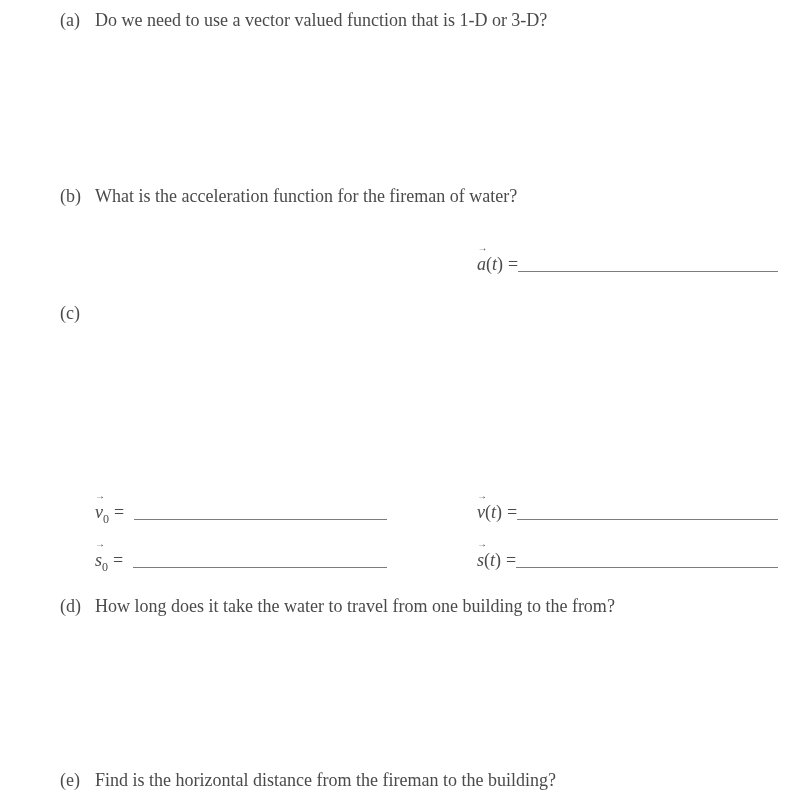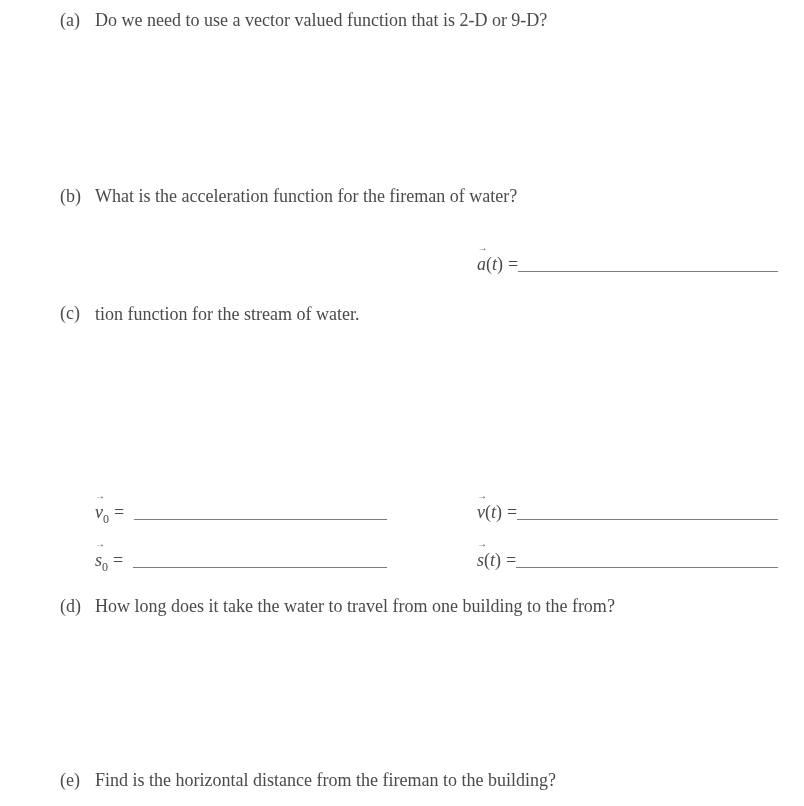--- a/index.html
+++ b/index.html
@@ -87,37 +87,36 @@
     margin-left: 10px;
   }
 </style>
 </head>
 <body>
 
 <div class="page">
 
   <div class="q" style="top:8px;">
     <span class="q-label">(a)</span>
-    <span class="q-text">Do we need to use a vector valued function that is 2-D or 9-D?</span>
+    <span class="q-text">Do we need to use a vector valued function that is 1-D or 3-D?</span>
   </div>
 
   <div class="q" style="top:184px;">
     <span class="q-label">(b)</span>
     <span class="q-text">What is the acceleration function for the fireman of water?</span>
   </div>
 
   <div class="ans" style="top:249px; left:477px; width:301px;">
     <span class="math"><span class="vec"><span class="vec-arrow">→</span><span>a</span></span><span class="arg"><span class="paren">(</span><span>t</span><span class="paren">)</span></span><span class="eq">=</span></span>
     <span class="blank"></span>
   </div>
 
   <div class="q" style="top:301px;">
     <span class="q-label">(c)</span>
     <span class="q-text">
-      <div class="qline">tion function for the stream of water.</div>
     </span>
   </div>
 
   <div class="ans" style="top:497px; left:95px; width:292px;">
     <span class="math"><span class="vec"><span class="vec-arrow">→</span><span>v</span></span><sub>0</sub><span class="eq">=</span></span>
     <span class="blank gapped"></span>
   </div>
 
   <div class="ans" style="top:497px; left:477px; width:301px;">
     <span class="math"><span class="vec"><span class="vec-arrow">→</span><span>v</span></span><span class="arg"><span class="paren">(</span><span>t</span><span class="paren">)</span></span><span class="eq">=</span></span>

